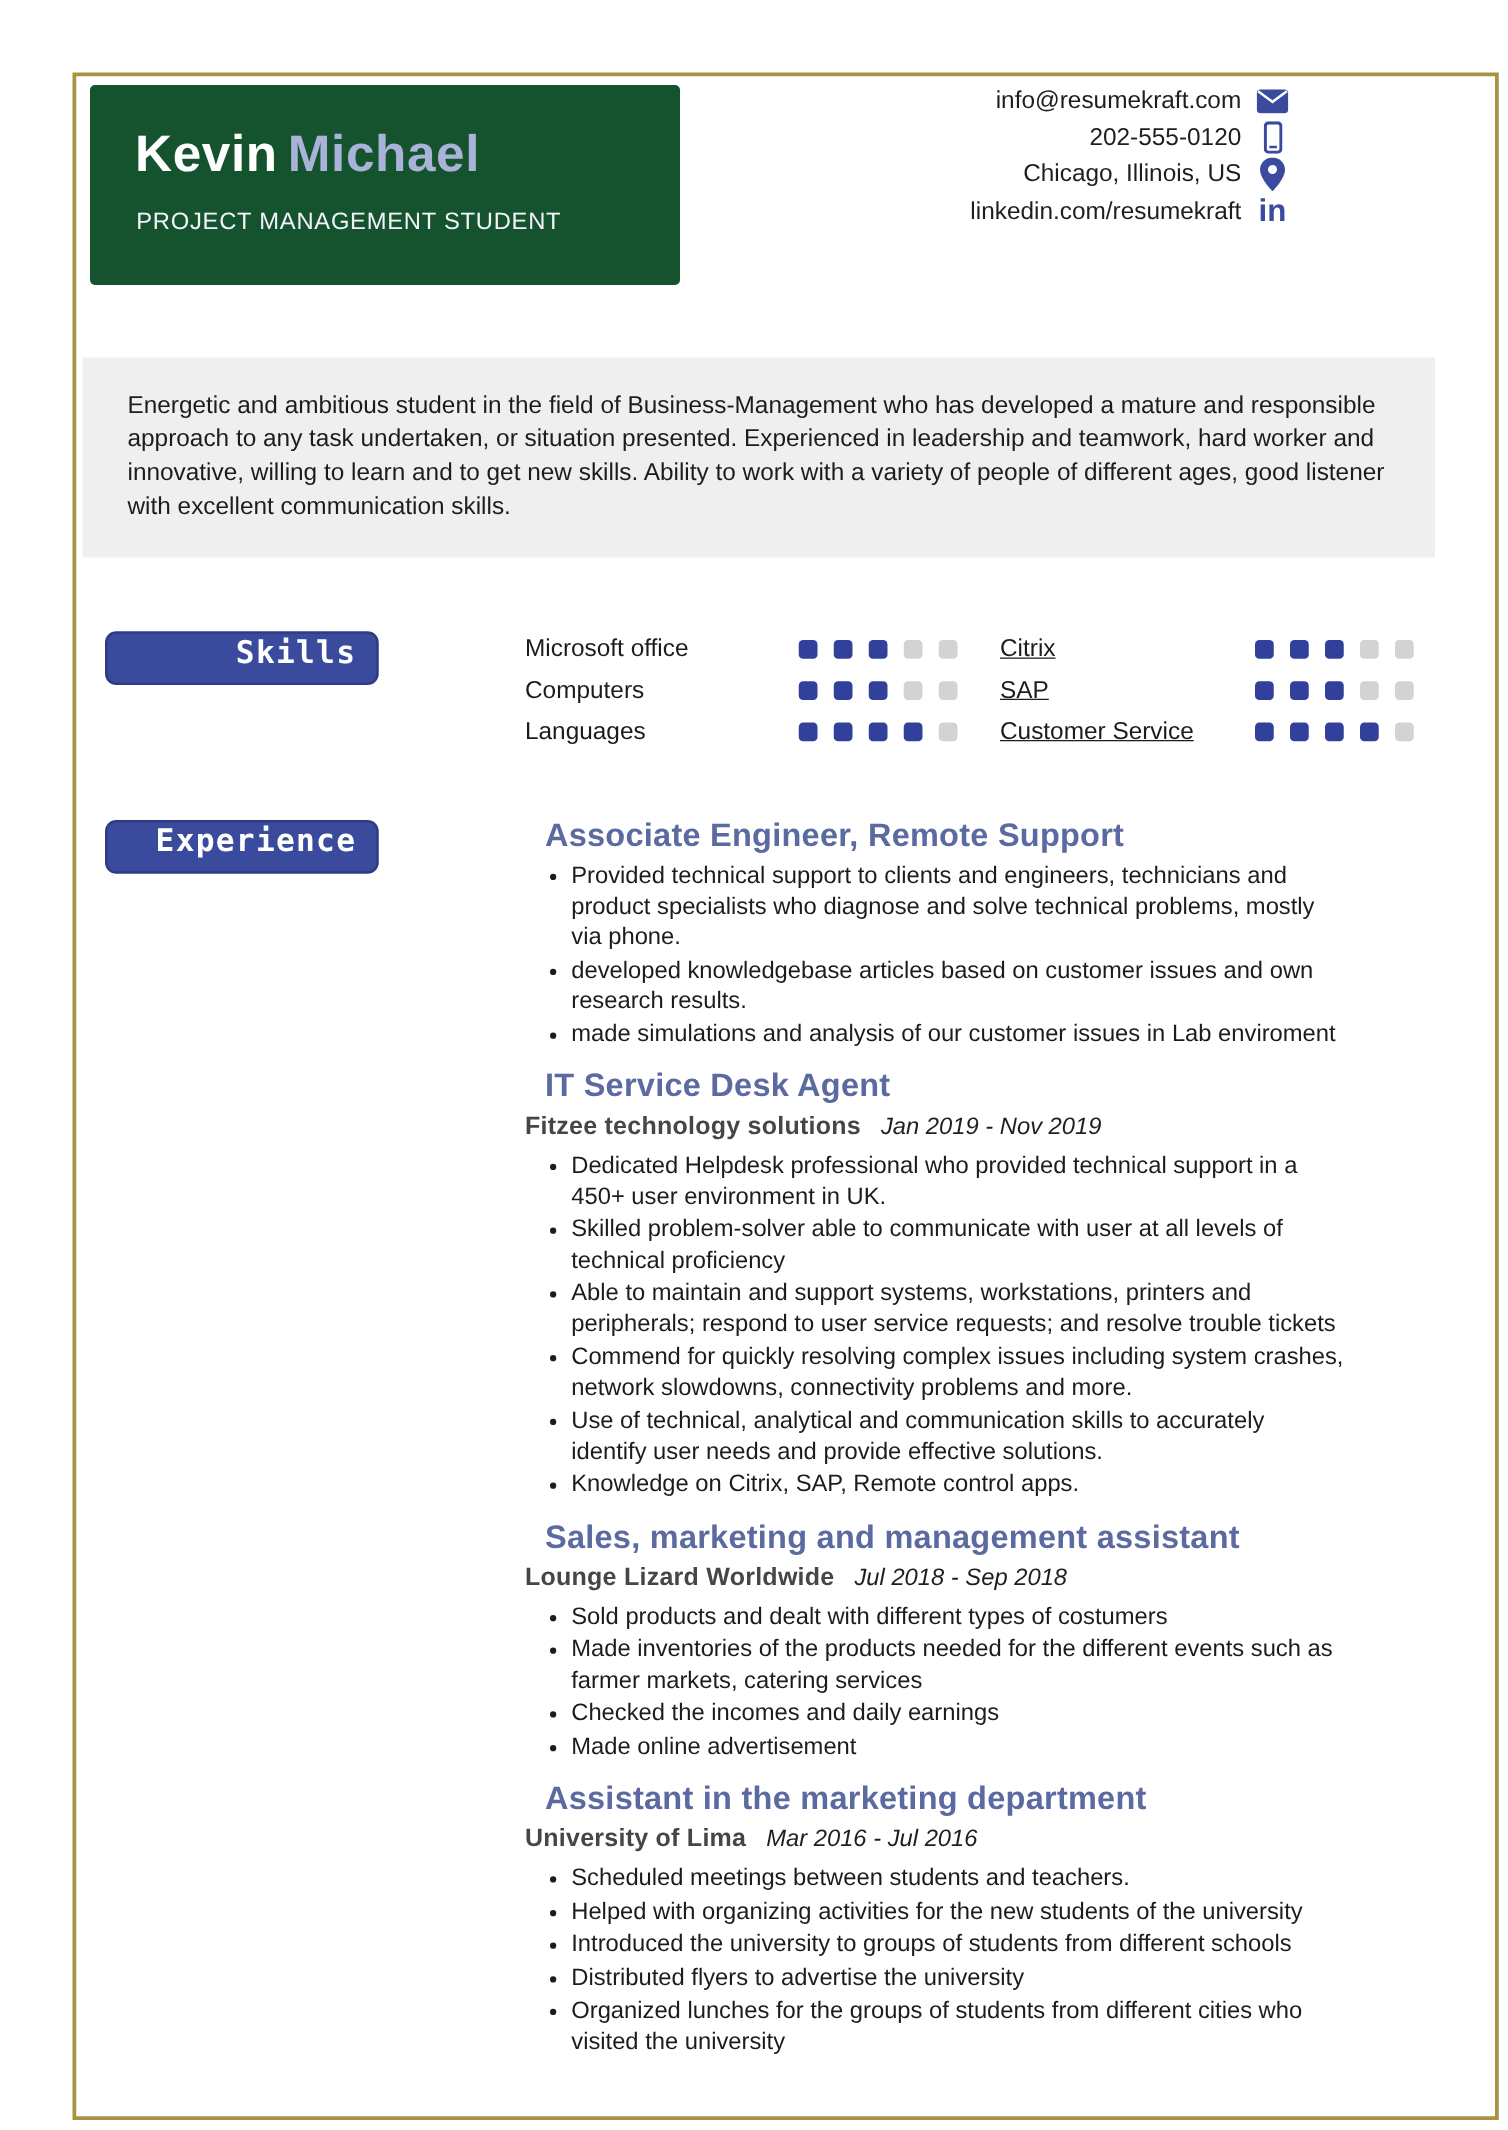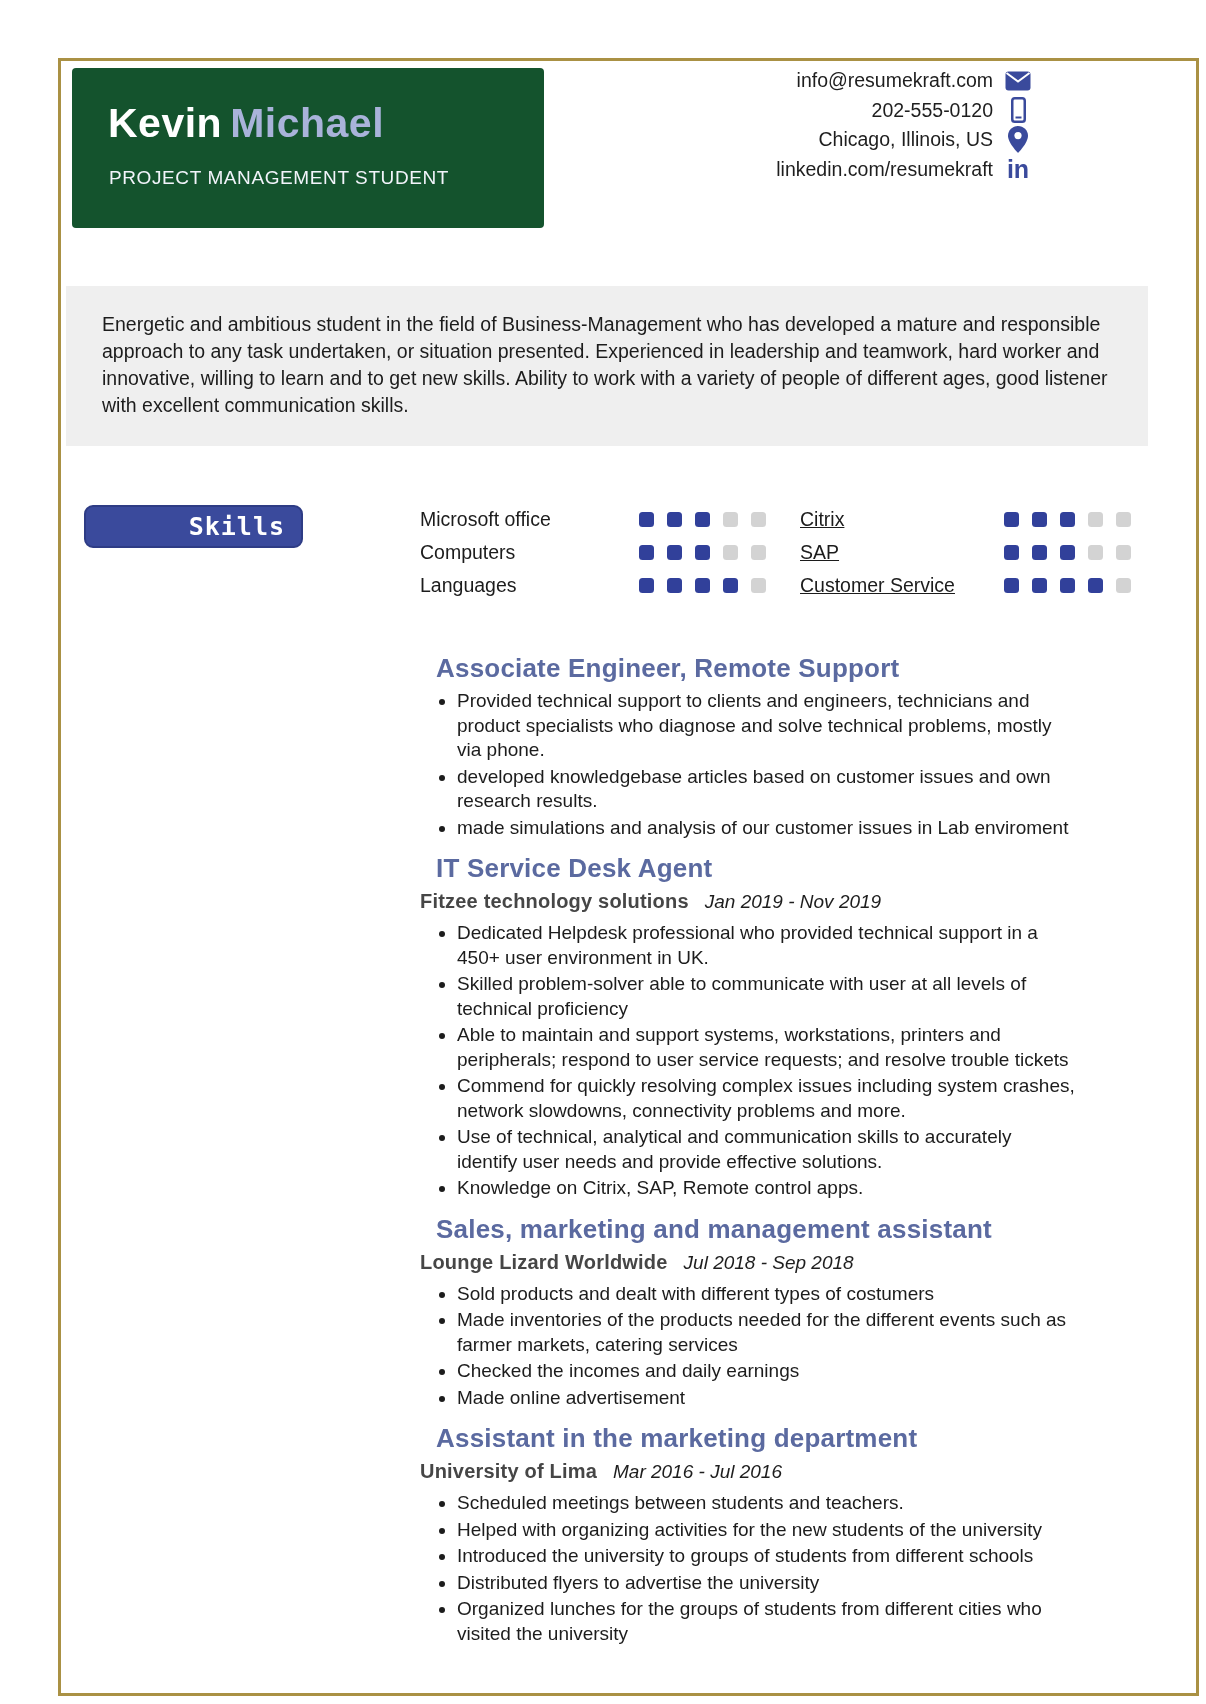--- a/index.html
+++ b/index.html
@@ -36,21 +36,21 @@
   .summary {
     position:absolute; left:66px; top:286px; width:1082px; height:160px;
     background:#efefef; box-sizing:border-box; padding:25px 38px 0 36px;
   }
   .summary p { margin:0; font-size:19.5px; line-height:27px; color:#1c1c1c; }
 
   
   .badge {
     position:absolute; left:84px; width:219px; height:43px; box-sizing:border-box;
     background:#3a4a9c; border:2px solid #2e3c85; border-radius:9px;
-    display:flex; align-items:center; justify-content:flex-end; padding-right:16px;
+    display:flex; align-items:flex-start; justify-content:flex-end; padding-right:16px;
     color:#ffffff; font-family:"DejaVu Sans Mono", monospace; font-weight:700;
     font-size:25px; letter-spacing:1px;
   }
   .badge.skills { top:505px; }
   .badge.experience { top:656px; }
 
   
   .skills-grid { position:absolute; left:420px; top:503px; width:670px; height:102px; }
   .skills-col { position:absolute; top:0; }
   .skills-col.col-a { left:0; }
@@ -189,20 +189,23 @@
             <span class="square filled"></span>
             <span class="square filled"></span>
             <span class="square filled"></span>
             <span class="square filled"></span>
             <span class="square"></span>
           </span>
         </div>
       </div>
     </div>
 
+  <div class="badge experience">
+    <span>Experience</span>
+  </div>
   <div class="experience-content">
       <div class="job">
         <h3 class="job-heading">Associate Engineer, Remote Support</h3>
         <ul class="bullets">
           <li>Provided technical support to clients and engineers, technicians and product specialists who diagnose and solve technical problems, mostly via phone.</li>
           <li>developed knowledgebase articles based on customer issues and own research results.</li>
           <li>made simulations and analysis of our customer issues in Lab enviroment</li>
         </ul>
       </div>
       <div class="job">

